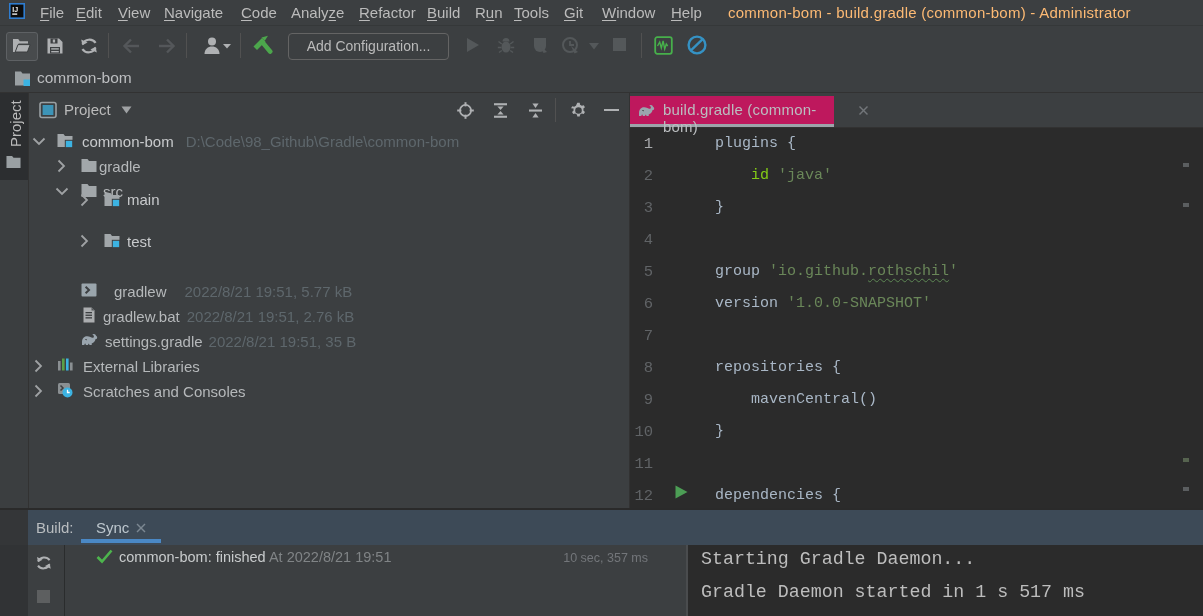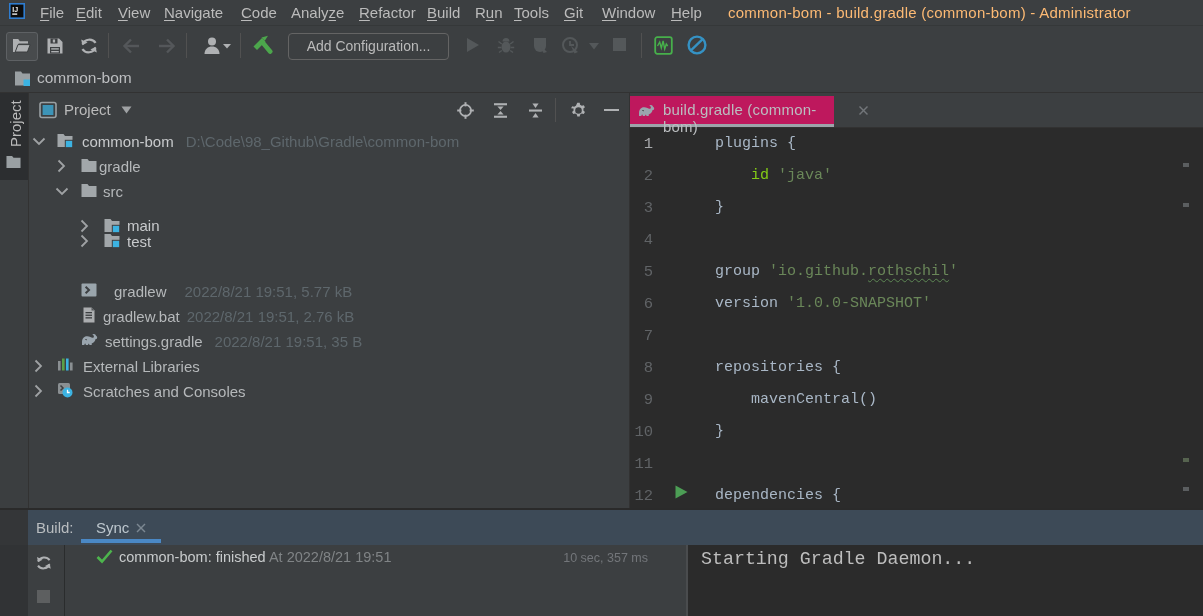--- a/index.html
+++ b/index.html
@@ -249,39 +249,39 @@
 <div class="trow" style="top:60.5px"><svg width="16" height="16" style="margin-left:25px">
         <use href="#chevr"></use>
       </svg><svg width="18" height="18" style="margin-left:11px">
         <use href="#fold"></use>
       </svg><span style="margin-left:0">gradle</span></div>
 <div class="trow" style="top:85.5px"><svg width="16" height="16" style="margin-left:25px">
         <use href="#chevd"></use>
       </svg><svg width="18" height="18" style="margin-left:11px">
         <use href="#fold"></use>
       </svg><span style="margin-left:4px">src</span></div>
-<div class="trow" style="top:120px"><svg width="16" height="16" style="margin-left:48px">
+<div class="trow" style="top:94px"><svg width="16" height="16" style="margin-left:48px">
         <use href="#chevr"></use>
       </svg><svg width="18" height="18" style="margin-left:11px">
         <use href="#folds"></use>
       </svg><span class="b" style="margin-left:5px;color:#c8cacc">main</span></div>
 <div class="trow" style="top:135.5px"><svg width="16" height="16" style="margin-left:48px">
         <use href="#chevr"></use>
       </svg><svg width="18" height="18" style="margin-left:11px">
         <use href="#folds"></use>
       </svg><span class="b" style="margin-left:5px;color:#c8cacc">test</span></div>
 <div class="trow" style="top:185.5px"><svg width="18" height="18" style="margin-left:52px">
         <use href="#gw"></use>
       </svg><span style="margin-left:15px">gradlew</span><span class="meta" style="margin-left:18px">2022/8/21 19:51, 5.77 kB</span></div>
 <div class="trow" style="top:210.5px"><svg width="18" height="18" style="margin-left:52px">
         <use href="#txt"></use>
       </svg><span style="margin-left:4px">gradlew.bat</span><span class="meta" style="margin-left:7px">2022/8/21 19:51, 2.76 kB</span></div>
 <div class="trow" style="top:235.5px"><svg width="18" height="18" style="margin-left:52px">
         <use href="#ele"></use>
-      </svg><span style="margin-left:6px">settings.gradle</span><span class="meta" style="margin-left:12px">2022/8/21 19:51, 35 B</span></div>
+      </svg><span style="margin-left:6px">settings.gradle</span><span class="meta" style="margin-left:6px">2022/8/21 19:51, 35 B</span></div>
 <div class="trow" style="top:260.5px"><svg width="16" height="16" style="margin-left:2px">
         <use href="#chevr"></use>
       </svg><svg width="18" height="18" style="margin-left:10px">
         <use href="#libs"></use>
       </svg><span style="margin-left:8px">External Libraries</span></div>
 <div class="trow" style="top:285.5px"><svg width="16" height="16" style="margin-left:2px">
         <use href="#chevr"></use>
       </svg><svg width="18" height="18" style="margin-left:10px">
         <use href="#scr"></use>
       </svg><span style="margin-left:8px">Scratches and Consoles</span></div>
@@ -351,13 +351,14 @@
 <div class="abs" style="left:37px;top:45px;width:13px;height:13px;background:#5d5f60"></div>
 <div class="abs" style="left:64px;top:0;width:1px;height:71px;background:#2a2c2d"></div>
 <svg class="abs" style="left:96px;top:4px" width="17" height="15" viewBox="0 0 17 15">
       <path d="M1.5 8 L6 12.5 L15.5 1.5" stroke="#4db54d" stroke-width="2.6" fill="none"></path>
     </svg>
 <span class="abs" style="left:119px;top:4px;font-size:14.5px;color:#c9cccd"><span class="b">common-bom:</span> finished <span style="color:#808486">At 2022/8/21 19:51</span></span>
 <span class="abs" style="top:6px;right:555px;font-size:12.5px;color:#73767a">10 sec, 357 ms</span>
 </div>
 <div id="console">
 <div class="conline" style="top:4px">Starting Gradle Daemon...</div>
+<div class="conline" style="top:37px">Gradle Daemon started in 1 s 517 ms</div>
 </div>
 
 </body></html>

